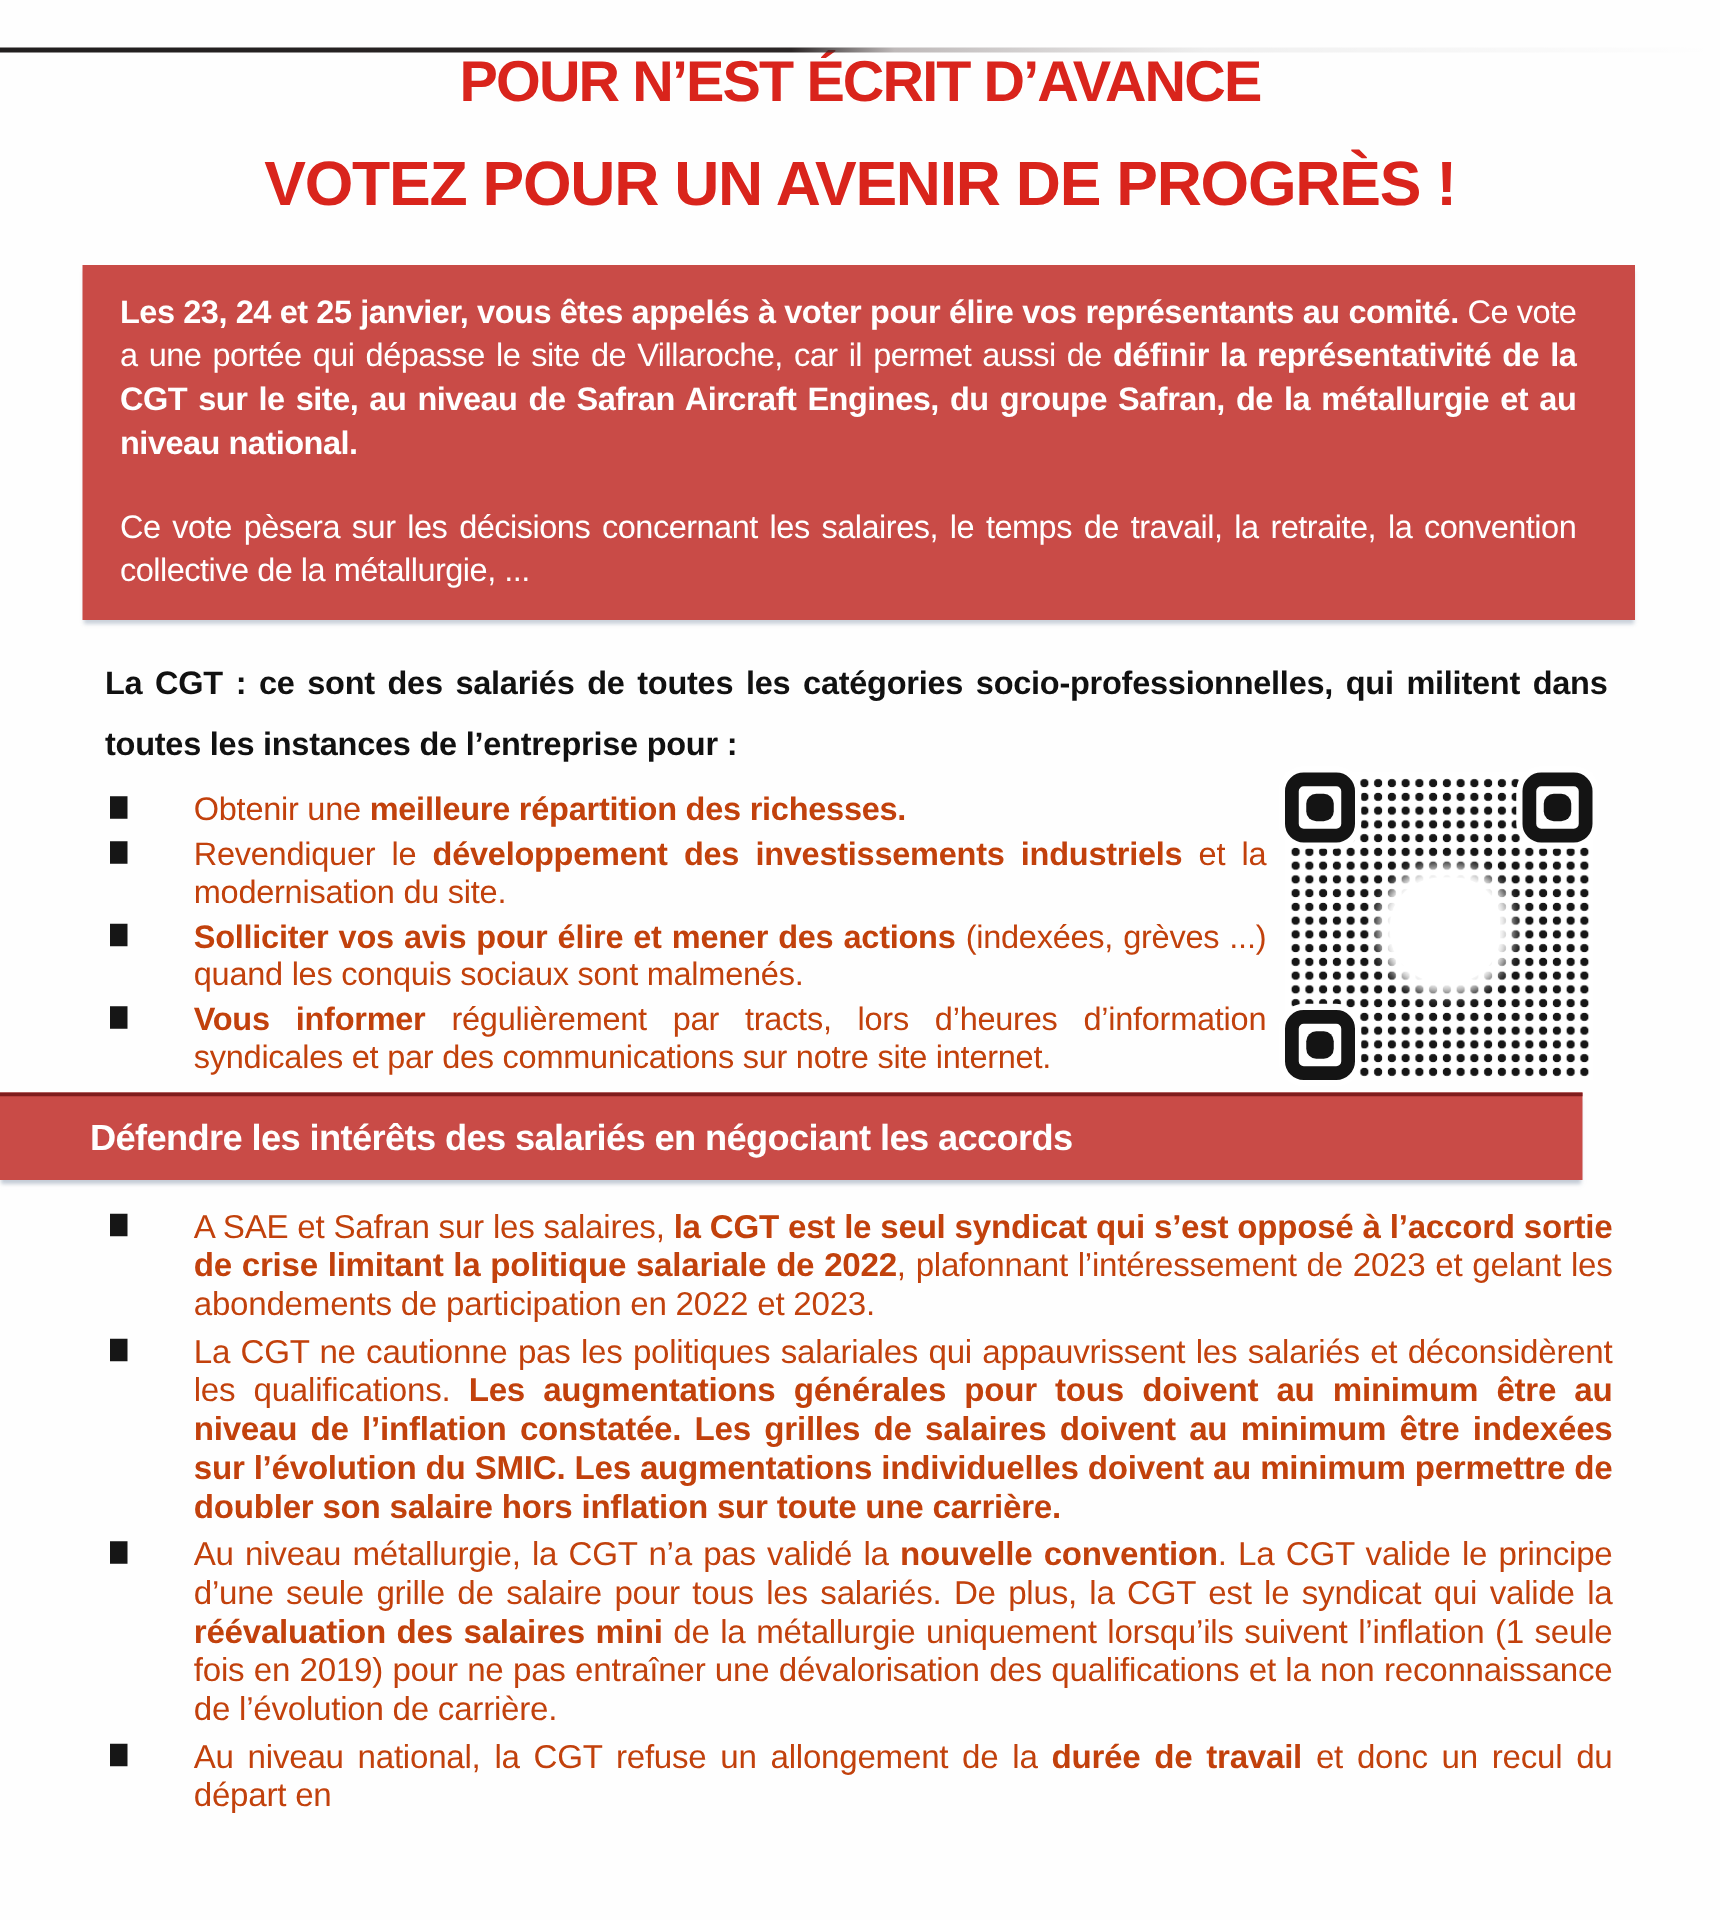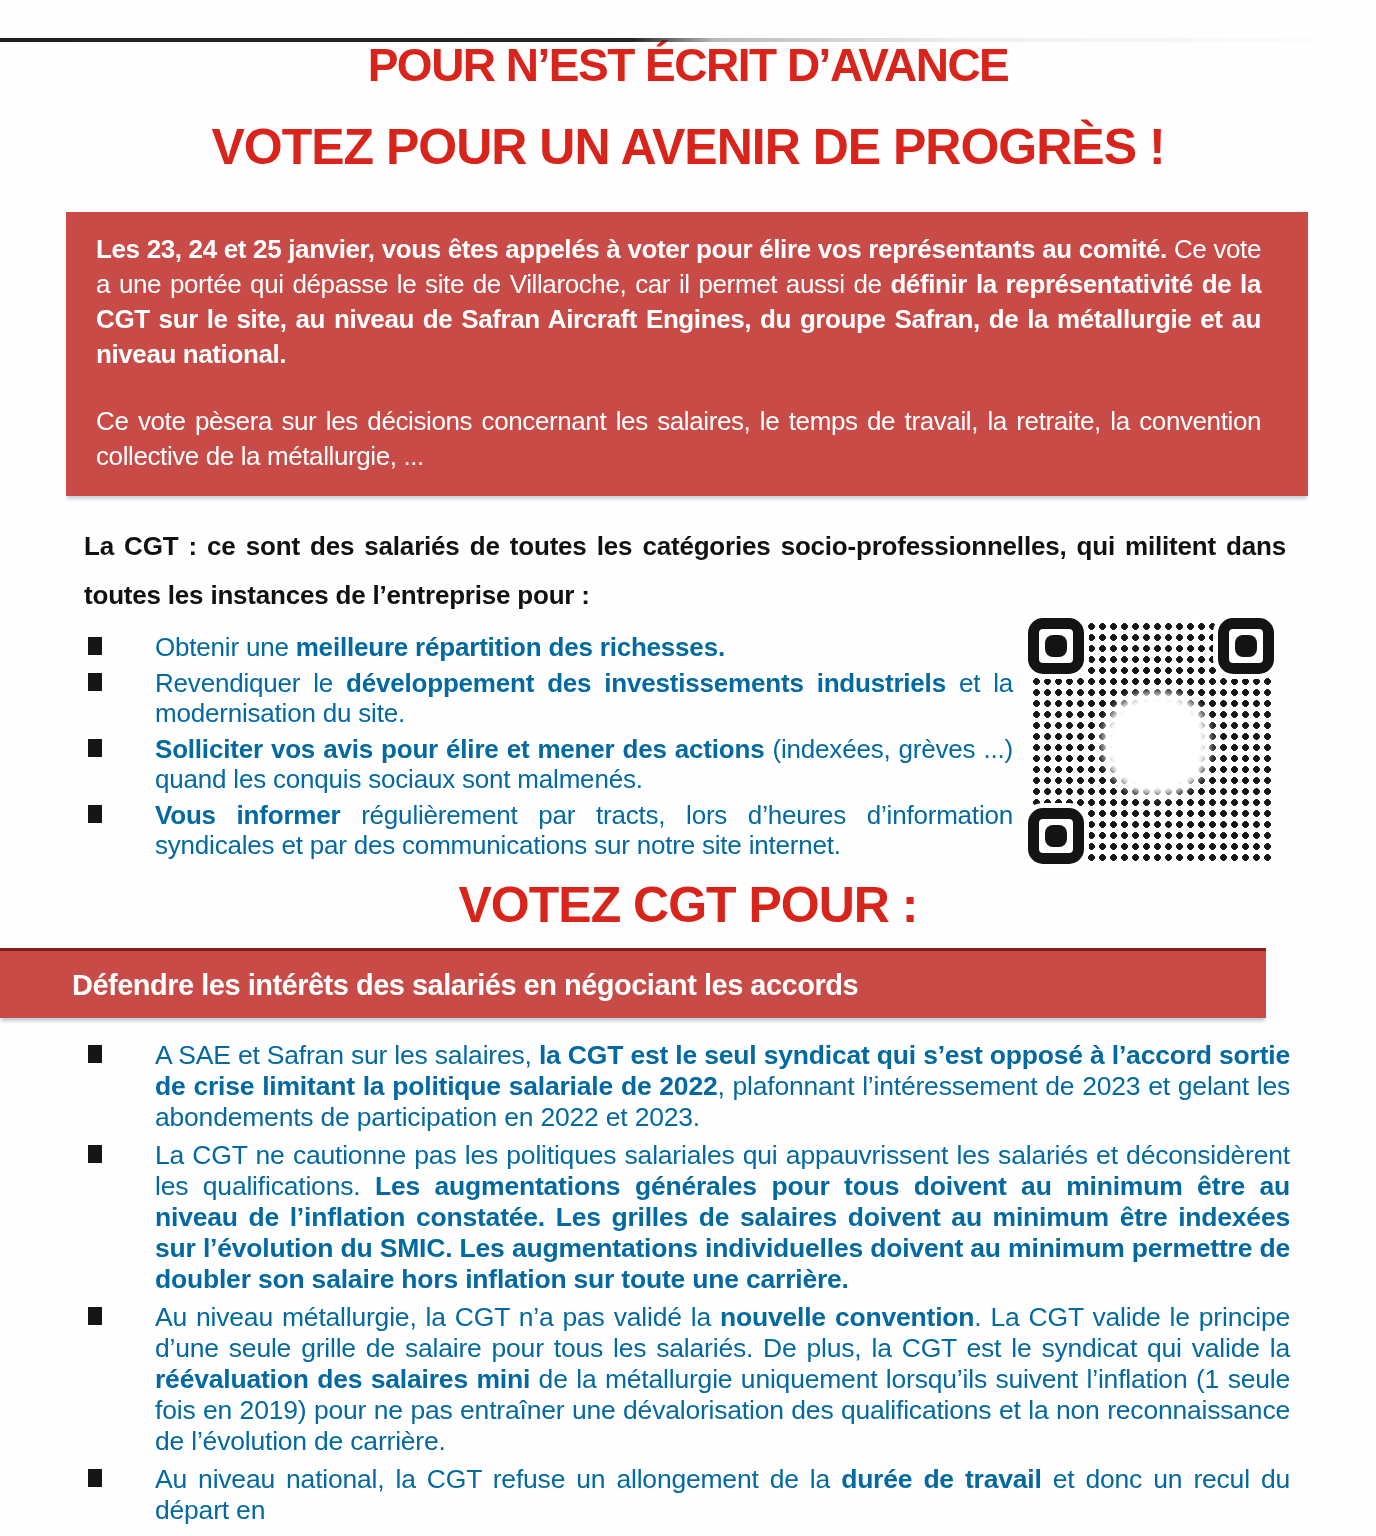--- a/index.html
+++ b/index.html
@@ -47,21 +47,21 @@
     font-weight:bold;font-size:26px;letter-spacing:-0.2px;line-height:49px;
     text-align:justify;color:#111;
   }
 
   .bullets-wrap{position:relative;margin-top:12px;}
   ul.bullets{list-style:none;margin:0;padding:0 0 0 88px;}
   ul.bullets.top{width:1013px;}
   ul.bullets li{
     position:relative;padding-left:67px;
     font-size:26px;letter-spacing:-0.2px;line-height:30px;
-    text-align:justify;margin-top:6px;color:#0369a1;
+    text-align:justify;margin-top:6px;color:#c2410c;
   }
   ul.bullets li:first-child{margin-top:0;}
   .marker{
     position:absolute;left:0;top:5px;width:14px;height:18px;background:#161616;
   }
 
   
   .qr{position:absolute;left:1028px;top:-14px;width:246px;height:246px;background:#fff;}
   .qr-dots{
     position:absolute;inset:2px;
@@ -147,21 +147,20 @@
         </div>
       <div class="qr-finder qr-tr">
           <i></i>
         </div>
       <div class="qr-finder qr-bl">
           <i></i>
         </div>
     </div>
   </div>
 
-  <div class="votez">VOTEZ CGT POUR :</div>
 
   <div class="banner">Défendre les intérêts des salariés en négociant les accords</div>
 
   <ul class="bullets accords">
     <li>
       <span class="marker"></span>
       <span><span>A SAE et Safran sur les salaires, </span><span class="b">la CGT est le seul syndicat qui s’est opposé à l’accord sortie de crise limitant la politique salariale de 2022</span><span>, plafonnant l’intéressement de 2023 et gelant les abondements de participation en 2022 et 2023.</span></span>
     </li>
     <li>
       <span class="marker"></span>

